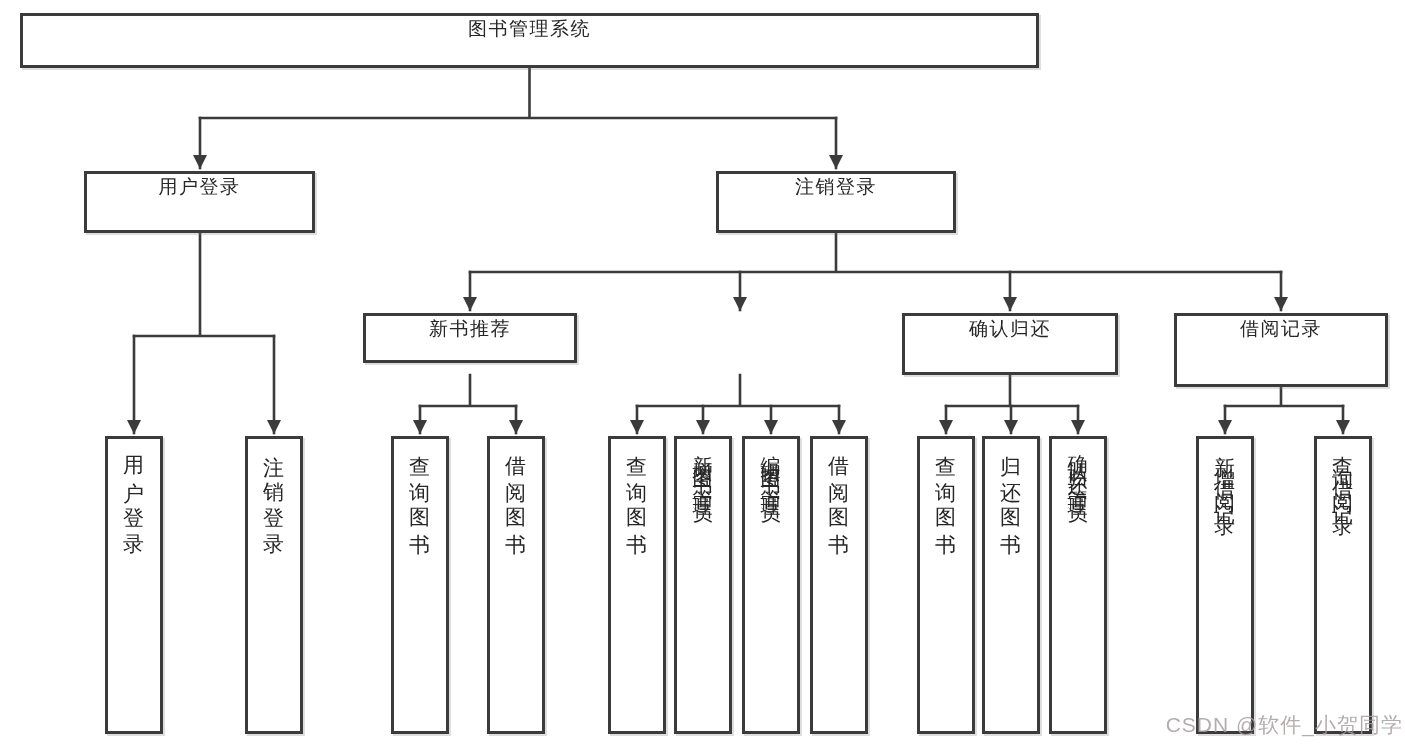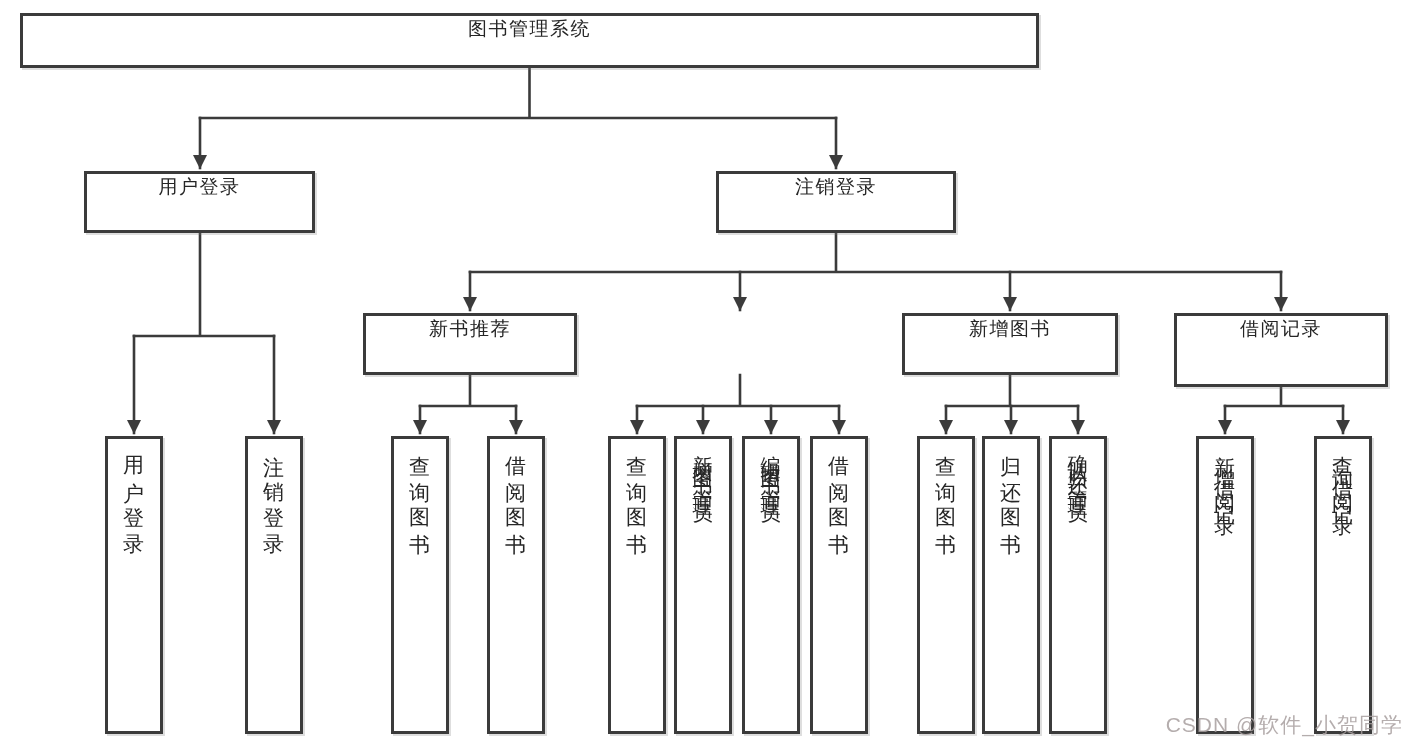--- a/index.html
+++ b/index.html
@@ -87,25 +87,25 @@
     <span>图书管理系统</span>
   </div>
 
   <div class="box hbox" style="left:84px;top:171px;width:231px;height:62px">
     <span>用户登录</span>
   </div>
   <div class="box hbox" style="left:716px;top:171px;width:240px;height:62px">
     <span>注销登录</span>
   </div>
 
-  <div class="box hbox" style="left:363px;top:313px;width:214px;height:62px">
+  <div class="box hbox" style="left:363px;top:313px;width:214px;height:50px">
     <span>新书推荐</span>
   </div>
   <div class="box hbox" style="left:902px;top:313px;width:216px;height:62px">
-    <span>新增图书</span>
+    <span>确认归还</span>
   </div>
   <div class="box hbox" style="left:1174px;top:313px;width:214px;height:74px">
     <span>借阅记录</span>
   </div>
 
   <div class="box vbox" style="left:105px;top:436px">
     <span class="vtext len4">用户登录</span>
   </div>
   <div class="box vbox" style="left:245px;top:436px">
     <span class="vtext len4">注销登录</span>

